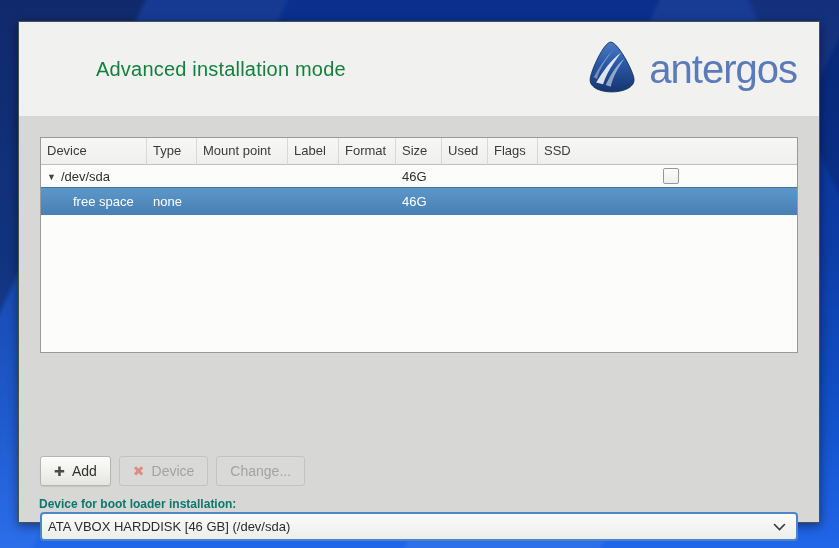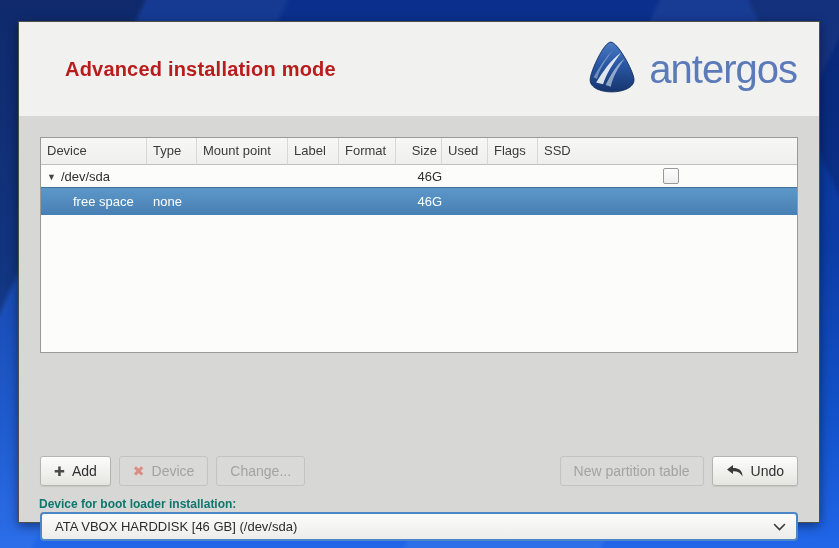--- a/index.html
+++ b/index.html
@@ -20,21 +20,21 @@
     border:1px solid #50504a; background:#d7d7d5;
     box-shadow:0 3px 10px rgba(0,0,10,0.45);
   }
 
   
   .win-header {
     position:absolute; left:0; top:0; width:800px; height:94px;
     background:#f1f1f0; display:flex; align-items:center;
   }
   .page-title {
-    margin-left:46px; font-size:20px; font-weight:bold; color:#b91c1c;
+    margin-left:77px; font-size:20px; font-weight:normal; color:#15803d;
     letter-spacing:0.2px;
   }
   .logo { position:absolute; right:22px; top:50%; transform:translateY(-50%);
     display:flex; align-items:center; }
   .logo-text { font-size:40px; color:#5b7ab8; letter-spacing:-1px; margin-left:9px; }
 
   
   .content { position:absolute; left:0; top:94px; width:800px; height:406px; background:#d7d7d5; }
 
   
@@ -55,21 +55,21 @@
     height:28px;
     background:linear-gradient(#5d97c8, #487fb4);
     border-top:1px solid #43729f; color:#ffffff;
   }
   .td { padding-left:6px; white-space:nowrap; overflow:hidden; }
   .c-device { width:106px; flex:none; }
   .c-type   { width:50px;  flex:none; }
   .c-mount  { width:91px;  flex:none; }
   .c-label  { width:51px;  flex:none; }
   .c-format { width:57px;  flex:none; }
-  .c-size   { width:46px;  flex:none;text-align:right; }
+  .c-size   { width:46px;  flex:none; }
   .c-used   { width:46px;  flex:none; }
   .c-flags  { width:50px;  flex:none; }
   .c-ssd    { flex:1; }
   .expander { display:inline-block; font-size:9px; color:#434341; margin-right:5px; vertical-align:1px; }
   .indent { padding-left:32px; }
   .ssd-cell { display:flex; justify-content:center; align-items:center; }
   .checkbox {
     width:16px; height:16px; border:1px solid #97979a; border-radius:2px;
     background:linear-gradient(#fdfdfd, #eeeeee);
   }
@@ -95,21 +95,21 @@
   .toolbar-right { position:absolute; right:21px; top:340px; display:flex; gap:8px; }
 
   
   .boot-label { position:absolute; left:20px; top:381px; font-size:12px; font-weight:bold; color:#0f766e; }
   .combobox {
     position:absolute; left:21px; top:396px; width:758px; height:29px;
     border:2px solid #4d86c6; border-radius:4px;
     background:linear-gradient(#fbfbfa, #ededeb);
     display:flex; align-items:center; font-size:13px; color:#2c2c2a;
   }
-  .combobox .value { padding-left:13px; flex:1; }
+  .combobox .value { padding-left:6px; flex:1; }
   .combobox .chevron { margin-right:10px; display:flex; }
 
   .back-arrow-icon, .undo-arrow-icon { display:flex; }
 </style>
 </head>
 <body>
 
 <div class="screen">
   <div class="window">
 
@@ -185,33 +185,20 @@
           <span>Add</span>
         </div>
         <div class="btn disabled">
           <span class="icon-glyph x-red-icon">✖</span>
           <span>Device</span>
         </div>
         <div class="btn disabled">
           <span>Change...</span>
         </div>
       </div>
-      <div class="toolbar-right">
-        <div class="btn disabled">
-          <span>New partition table</span>
-        </div>
-        <div class="btn">
-          <span class="undo-arrow-icon">
-            <svg width="18" height="12" viewBox="0 0 18 12">
-                <path d="M7 0 L1 4.5 L7 9 L7 6.2 C 11.5 6 14.5 7.5 16.5 11.5 C 16.5 5 12 2.9 7 3 Z" fill="#3a3a38"></path>
-              </svg>
-          </span>
-          <span>Undo</span>
-        </div>
-      </div>
 
       <div class="boot-label">Device for boot loader installation:</div>
       <div class="combobox">
         <span class="value">ATA VBOX HARDDISK [46 GB] (/dev/sda)</span>
         <span class="chevron">
           <svg width="13" height="8" viewBox="0 0 13 8">
               <path d="M1.5 1.5 L6.5 6.5 L11.5 1.5" fill="none" stroke="#3a3a38" stroke-width="1.6" stroke-linecap="round"></path>
             </svg>
         </span>
       </div>

